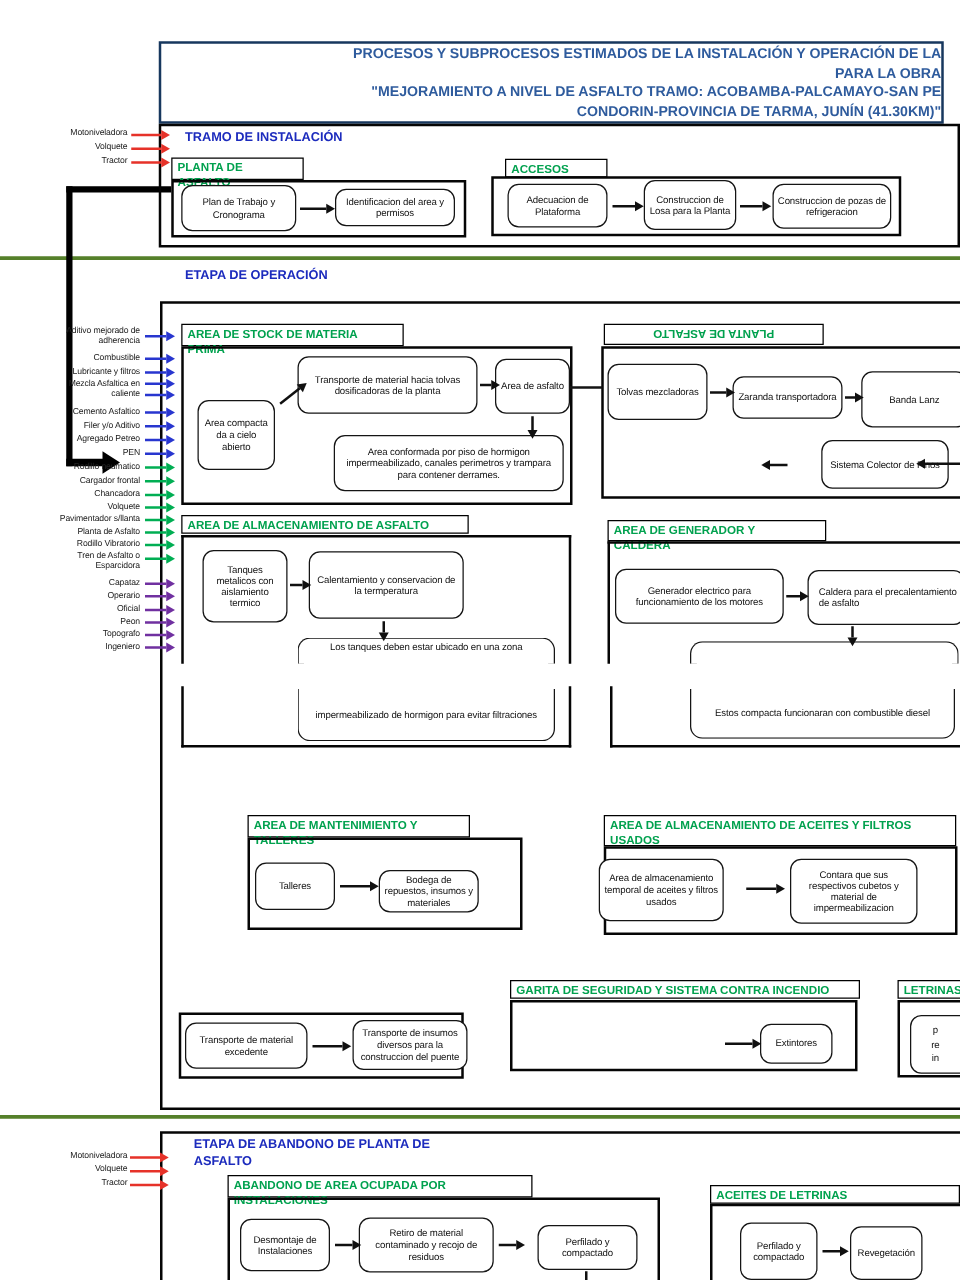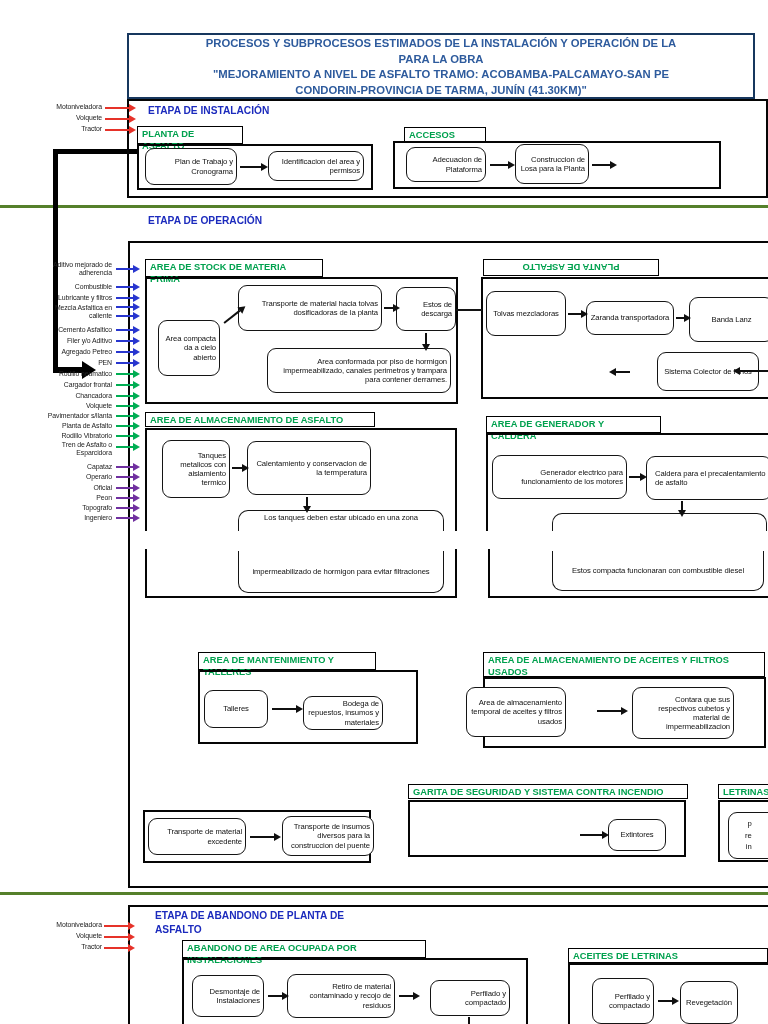--- a/index.html
+++ b/index.html
@@ -4,21 +4,21 @@
 <style>
   html,body{margin:0;padding:0}
   #page{position:relative;width:768px;height:1024px;background:#fff;overflow:hidden;
         font-family:"Liberation Sans",sans-serif;color:#111}
   .abs{position:absolute;box-sizing:border-box}
   .hd{background:#fff;border:1.6px solid #000;color:#00a14e;font-weight:bold;font-size:9.3px;
       line-height:1.3;padding:1px 4px;z-index:2;white-space:nowrap;overflow:visible}
   .hd span{display:block;white-space:nowrap}
   .cont{border:2px solid #050505;z-index:3;background:transparent}
   .rbox{background:#fff;border:1.5px solid #141414;border-radius:9px;color:#111;font-size:7.7px;
-        line-height:1.2;display:flex;align-items:center;justify-content:center;text-align:right;
+        line-height:1.2;display:flex;align-items:center;justify-content:center;text-align:center;
         padding:2px 3px;z-index:4;letter-spacing:-0.1px}
   .etapa{color:#1c2bbd;font-weight:bold;font-size:10.2px;z-index:3;white-space:nowrap;line-height:1.35}
   .etapa span{display:block}
   .lbl{font-size:6.9px;color:#222;text-align:right;line-height:1.1;z-index:2;letter-spacing:-0.1px}
   .sep{background:#55802a;z-index:2;height:2.5px}
   .ar{z-index:5}
   .ar-h{height:1.7px;background:currentColor}
   .ar-h::after{content:"";position:absolute;right:-7px;top:-3.3px;width:0;height:0;
       border-left:7px solid currentColor;border-top:4px solid transparent;border-bottom:4px solid transparent}
   .ar-h.larrow::after{display:none}
@@ -30,21 +30,21 @@
   .line{background:#141414;z-index:4}
   .c-red{color:#e63229}.c-blue{color:#2836cf}.c-green{color:#00ae53}.c-purple{color:#7030a0}.c-black{color:#101010}
   .thick{background:#000;z-index:2}
   .thick-head{width:0;height:0;border-left:14px solid #000;border-top:9px solid transparent;
       border-bottom:9px solid transparent;z-index:2}
   .rev{display:inline-block;transform:rotate(180deg)}
   .noB{border-bottom:none}.noT{border-top:none}
   .rTop{border-radius:10px 10px 0 0}.rBot{border-radius:0 0 10px 10px}
   .tleft{justify-content:flex-start;text-align:left;padding-left:8px}
   .title-box{border:2.5px solid #17375e;z-index:2;color:#2e5b9d;font-weight:bold;font-size:11.3px;
-      line-height:1.38;text-align:center;padding-top:1px}
+      line-height:1.38;text-align:right;padding-top:1px}
   .title-box span{display:block;white-space:nowrap}
   .frag{display:block;line-height:1.55}
 </style>
 </head>
 <body>
 
 <div id="page">
 
   <div class="abs title-box" style="left:127px;top:33px;width:628px;height:66px">
     <span>PROCESOS Y SUBPROCESOS ESTIMADOS  DE LA INSTALACIÓN Y OPERACIÓN DE LA</span>
@@ -62,39 +62,40 @@
   <div class="abs thick-head" style="left:82px;top:361px"></div>
 
   <div class="abs lbl" style="left:40px;top:103px;width:62px">Motoniveladora</div>
   <div class="abs ar ar-h c-red" style="left:105px;top:107px;width:24px"></div>
   <div class="abs lbl" style="left:40px;top:114px;width:62px">Volquete</div>
   <div class="abs ar ar-h c-red" style="left:105px;top:118px;width:24px"></div>
   <div class="abs lbl" style="left:40px;top:125px;width:62px">Tractor</div>
   <div class="abs ar ar-h c-red" style="left:105px;top:129px;width:24px"></div>
 
   <div class="abs cont" style="left:127px;top:99px;width:641px;height:99px"></div>
-  <div class="abs etapa" style="left:148px;top:104px">ETAPA DE INSTALACIÓN</div>
+  <div class="abs etapa" style="left:148px;top:104px">TRAMO DE INSTALACIÓN</div>
 
   <div class="abs hd" style="left:137px;top:126px;width:106px;height:18px">
     <span>PLANTA DE</span>
     <span>ASFALTO</span>
   </div>
   <div class="abs cont" style="left:137px;top:144px;width:236px;height:46px"></div>
   <div class="abs rbox" style="left:145px;top:148px;width:92px;height:37px">Plan de Trabajo y Cronograma</div>
   <div class="abs ar ar-h c-black" style="left:240px;top:166px;width:21px"></div>
   <div class="abs rbox" style="left:268px;top:151px;width:96px;height:30px">Identificacion del area y permisos</div>
 
   <div class="abs hd" style="left:404px;top:127px;width:82px;height:15px">
     <span>ACCESOS</span>
   </div>
   <div class="abs cont" style="left:393px;top:141px;width:328px;height:48px"></div>
   <div class="abs rbox" style="left:406px;top:147px;width:80px;height:35px">Adecuacion de Plataforma</div>
   <div class="abs ar ar-h c-black" style="left:490px;top:164px;width:18px"></div>
   <div class="abs rbox" style="left:515px;top:144px;width:74px;height:40px">Construccion de Losa para la Planta</div>
   <div class="abs ar ar-h c-black" style="left:592px;top:164px;width:18px"></div>
+  <div class="abs rbox" style="left:618px;top:147px;width:95px;height:36px">Construccion de pozas de refrigeracion</div>
 
   <div class="abs lbl" style="left:34px;top:261px;width:78px">Aditivo mejorado de adherencia</div>
   <div class="abs ar ar-h c-blue" style="left:116px;top:268px;width:17px"></div>
   <div class="abs lbl" style="left:34px;top:283px;width:78px">Combustible</div>
   <div class="abs ar ar-h c-blue" style="left:116px;top:286px;width:17px"></div>
   <div class="abs lbl" style="left:34px;top:294px;width:78px">Lubricante y filtros</div>
   <div class="abs ar ar-h c-blue" style="left:116px;top:297px;width:17px"></div>
   <div class="abs lbl" style="left:34px;top:304px;width:78px">Mezcla Asfaltica en caliente</div>
   <div class="abs ar ar-h c-blue" style="left:116px;top:306px;width:17px"></div>
   <div class="abs ar ar-h c-blue" style="left:116px;top:315px;width:17px"></div>
@@ -140,21 +141,21 @@
   <div class="abs cont" style="left:128px;top:241px;width:645px;height:647px"></div>
   <div class="abs etapa" style="left:148px;top:214px">ETAPA DE OPERACIÓN</div>
 
   <div class="abs hd" style="left:145px;top:259px;width:178px;height:18px">
     <span>AREA DE STOCK DE MATERIA</span>
     <span>PRIMA</span>
   </div>
   <div class="abs cont" style="left:145px;top:277px;width:313px;height:127px"></div>
   <div class="abs rbox" style="left:238px;top:285px;width:144px;height:46px">Transporte de material hacia tolvas dosificadoras de la planta</div>
   <div class="abs ar ar-h c-black" style="left:384px;top:307px;width:9px"></div>
-  <div class="abs rbox" style="left:396px;top:287px;width:60px;height:44px">Estos de descarga</div>
+  <div class="abs rbox" style="left:396px;top:287px;width:60px;height:44px">Area de asfalto</div>
   <div class="abs rbox" style="left:158px;top:320px;width:62px;height:56px">Area compacta da a cielo abierto</div>
   <div class="abs ar ar-h c-black" style="left:224px;top:322px;width:20px;transform:rotate(-38deg);transform-origin:left center"></div>
   <div class="abs ar ar-v c-black" style="left:425px;top:333px;height:11px"></div>
   <div class="abs rbox" style="left:267px;top:348px;width:184px;height:45px">Area conformada por piso de hormigon impermeabilizado, canales perimetros y trampara para contener derrames.</div>
   <div class="abs line" style="left:456px;top:309px;width:26px;height:1.7px"></div>
 
   <div class="abs hd" style="left:483px;top:259px;width:176px;height:17px;text-align:center">
     <span class="rev">PLANTA DE ASFALTO</span>
   </div>
   <div class="abs cont" style="left:481px;top:277px;width:292px;height:122px"></div>
@@ -199,21 +200,21 @@
   <div class="abs cont" style="left:198px;top:670px;width:220px;height:74px"></div>
   <div class="abs rbox" style="left:204px;top:690px;width:64px;height:38px">Talleres</div>
   <div class="abs ar ar-h c-black" style="left:272px;top:708px;width:24px"></div>
   <div class="abs rbox" style="left:303px;top:696px;width:80px;height:34px">Bodega de repuestos, insumos y materiales</div>
 
   <div class="abs hd" style="left:483px;top:652px;width:282px;height:25px">
     <span>AREA DE ALMACENAMIENTO DE ACEITES Y FILTROS</span>
     <span>USADOS</span>
   </div>
   <div class="abs cont" style="left:483px;top:677px;width:283px;height:71px"></div>
-  <div class="abs rbox" style="left:466px;top:687px;width:100px;height:50px">Area de almacenamiento temporal de aceites y filtros usados</div>
+  <div class="abs rbox" style="left:479px;top:687px;width:100px;height:50px">Area de almacenamiento temporal de aceites y filtros usados</div>
   <div class="abs ar ar-h c-black" style="left:597px;top:710px;width:24px"></div>
   <div class="abs rbox" style="left:632px;top:687px;width:102px;height:52px">Contara que sus respectivos cubetos y material de impermeabilizacion</div>
 
   <div class="abs cont" style="left:143px;top:810px;width:228px;height:53px"></div>
   <div class="abs rbox" style="left:148px;top:818px;width:98px;height:37px">Transporte de material excedente</div>
   <div class="abs ar ar-h c-black" style="left:250px;top:836px;width:24px"></div>
   <div class="abs rbox" style="left:282px;top:816px;width:92px;height:40px">Transporte de insumos diversos para la construccion del puente</div>
 
   <div class="abs hd" style="left:408px;top:784px;width:280px;height:15px">
     <span>GARITA DE SEGURIDAD Y SISTEMA CONTRA INCENDIO</span>

